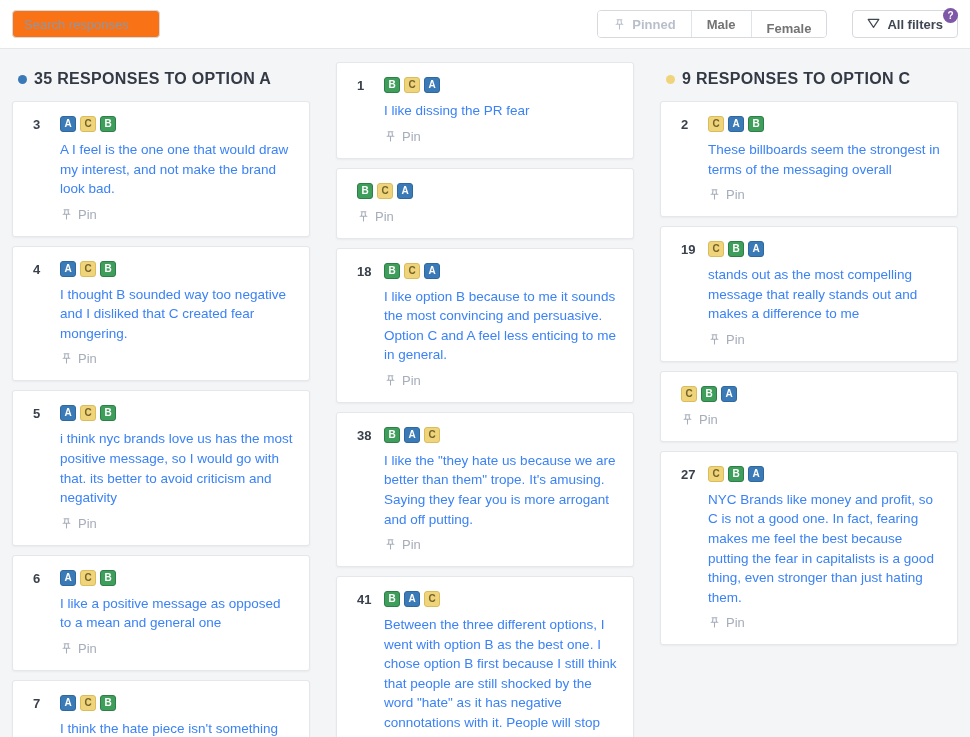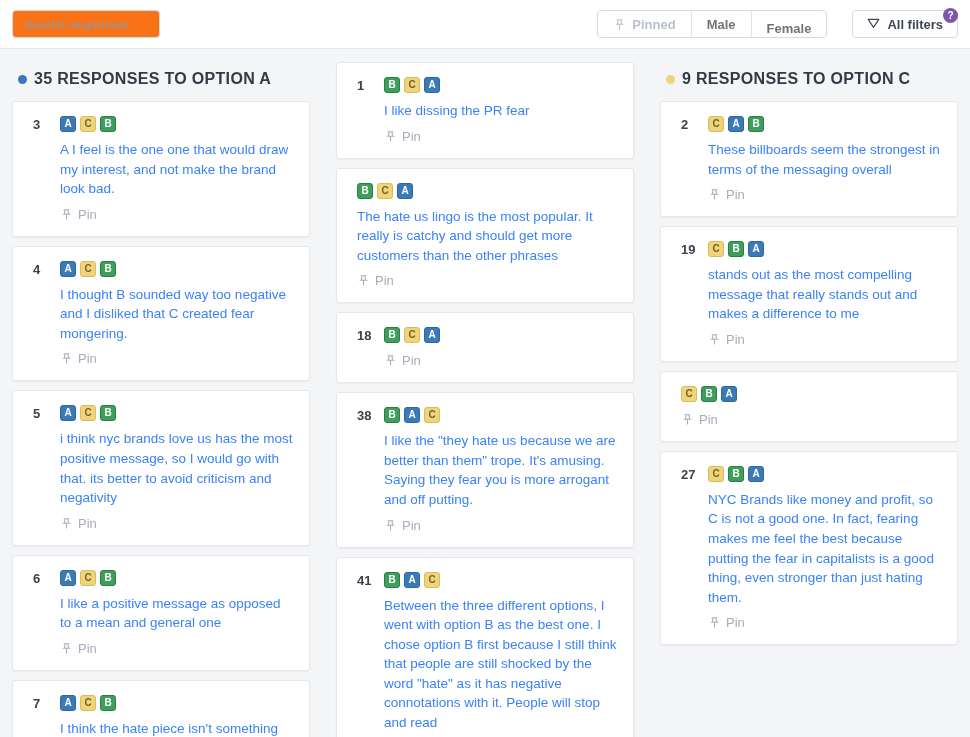--- a/index.html
+++ b/index.html
@@ -214,36 +214,36 @@
                   </svg>
                 </span>
                 <span>Pin</span>
               </button></div>
           </div>
           <div class="card">
             <div class="card-body"><div class="badges">
                 <span class="badge" style="background: rgb(63, 158, 91); color: rgb(255, 255, 255); border: 1px solid rgb(44, 127, 70);">B</span>
                 <span class="badge" style="background: rgb(240, 212, 124); color: rgb(116, 99, 42); border: 1px solid rgb(217, 189, 91);">C</span>
                 <span class="badge" style="background: rgb(58, 122, 182); color: rgb(255, 255, 255); border: 1px solid rgb(47, 104, 158);">A</span>
-              </div><div class="card-text">The hate us lingo is the most popular. It really is catchy and should get more customers than the other phrases</div><button class="pin-btn">
+              </div><button class="pin-btn">
                 <span>
                   <svg width="13" height="13" viewBox="0 0 16 16" fill="none" stroke="currentColor" stroke-width="1.3" stroke-linecap="round" stroke-linejoin="round">
                     <path d="M5 2.2h6M6.2 2.2l-.6 5M9.8 2.2l.6 5M3.8 7.8h8.4M8 7.8v5.6"></path>
                   </svg>
                 </span>
                 <span>Pin</span>
               </button></div>
           </div>
           <div class="card">
             <div class="card-num">18</div>
             <div class="card-body"><div class="badges">
                 <span class="badge" style="background: rgb(63, 158, 91); color: rgb(255, 255, 255); border: 1px solid rgb(44, 127, 70);">B</span>
                 <span class="badge" style="background: rgb(240, 212, 124); color: rgb(116, 99, 42); border: 1px solid rgb(217, 189, 91);">C</span>
                 <span class="badge" style="background: rgb(58, 122, 182); color: rgb(255, 255, 255); border: 1px solid rgb(47, 104, 158);">A</span>
-              </div><button class="pin-btn">
+              </div><div class="card-text">I like option B because to me it sounds the most convincing and persuasive. Option C and A feel less enticing to me in general.</div><button class="pin-btn">
                 <span>
                   <svg width="13" height="13" viewBox="0 0 16 16" fill="none" stroke="currentColor" stroke-width="1.3" stroke-linecap="round" stroke-linejoin="round">
                     <path d="M5 2.2h6M6.2 2.2l-.6 5M9.8 2.2l.6 5M3.8 7.8h8.4M8 7.8v5.6"></path>
                   </svg>
                 </span>
                 <span>Pin</span>
               </button></div>
           </div>
           <div class="card">
             <div class="card-num">38</div>

